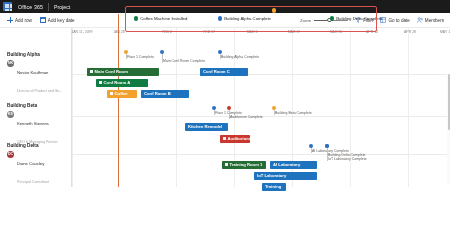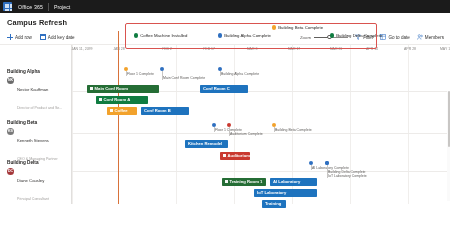--- a/index.html
+++ b/index.html
@@ -151,23 +151,20 @@
         <i style="left:6.5px;top:4px"></i>
       <i style="left:1.5px;top:6.5px"></i>
         <i style="left:4px;top:6.5px"></i>
         <i style="left:6.5px;top:6.5px"></i>
     </span>
     <span class="suite-brand">Office 365</span>
     <span class="suite-sep"></span>
     <span class="suite-app">Project</span>
   </div>
 
-  <div class="titlebar">
-    <div class="page-title">Campus Refresh</div>
-  </div>
 
   <div class="cmdbar">
     <div class="cmd-left">
       <div class="cmd-btn">
         <span class="ico ico-plus"></span>
         <span class="lbl">Add row</span>
       </div>
       <div class="cmd-btn">
         <span class="ico ico-cal"></span>
         <span class="lbl">Add key date</span>

